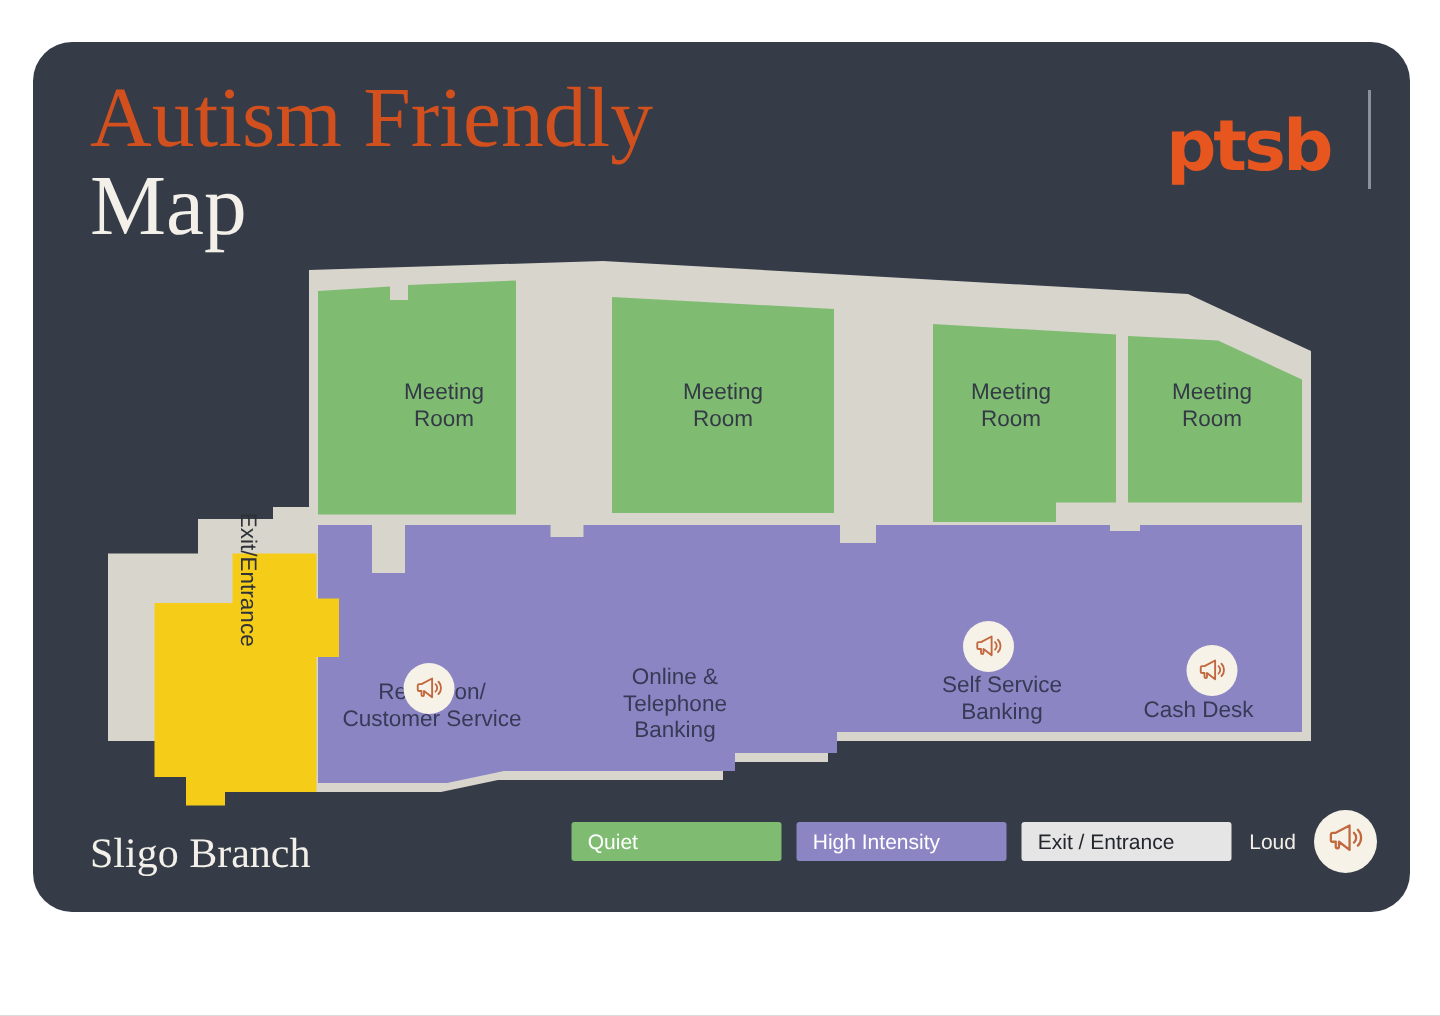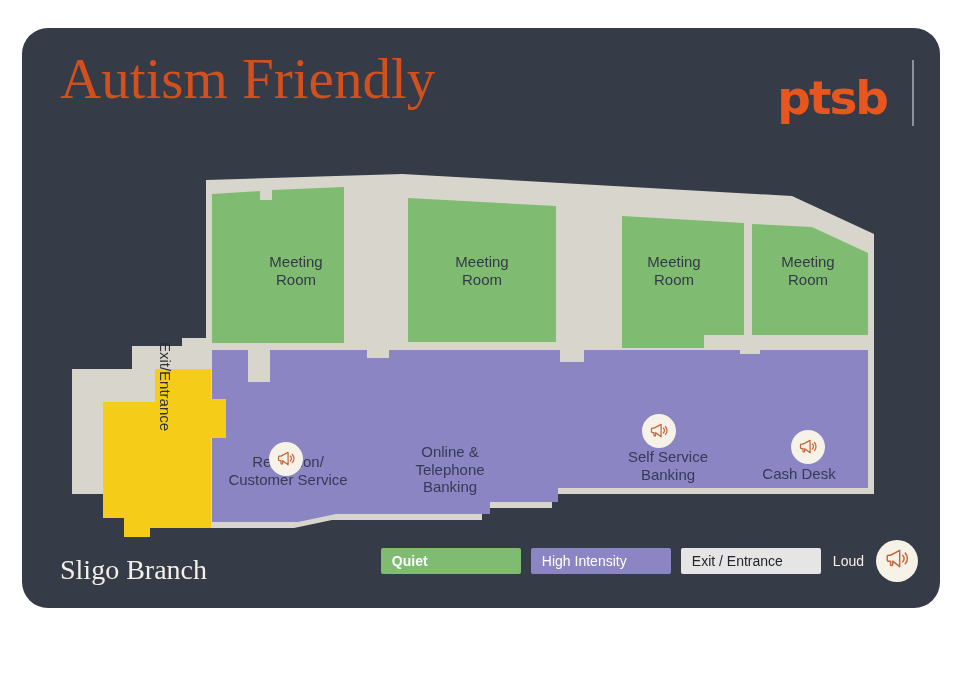--- a/index.html
+++ b/index.html
@@ -216,21 +216,21 @@
   .legend-chip {
     height: 26px;
     display: flex;
     align-items: center;
     padding: 0 11px;
     font-size: 14px;
     font-family: "Liberation Sans", sans-serif;
     border-radius: 2px;
     box-sizing: border-box;
   }
-  .chip-quiet { background: #7fbc72; color: #ffffff; width: 140px; font-weight: bold; }
+  .chip-quiet { background: #7fbc72; color: #ffffff; width: 140px; }
   .chip-high  { background: #8b85c4; color: #ffffff; width: 140px; }
   .chip-exit  { background: #e5e5e5; color: #23262c; width: 140px; }
   #legend-loud-label {
     font-size: 14px;
     color: #f3f0ea;
     font-family: "Liberation Sans", sans-serif;
     margin-left: 2px;
   }
   #legend-loud-icon {
     width: 42px;
@@ -244,20 +244,21 @@
   }
 </style>
 </head>
 <body>
 
 <div id="page">
   <div id="card">
 
     <div id="title-block">
       <span class="title-line1">Autism Friendly</span>
+      <span class="title-line2">Map</span>
     </div>
 
     <div id="brand-block">
       <div id="ptsb-logo">ptsb</div>
       <div id="brand-divider"></div>
     </div>
 
     <div id="floorplan">
       <svg width="918" height="622" viewBox="0 0 918 622">
 

